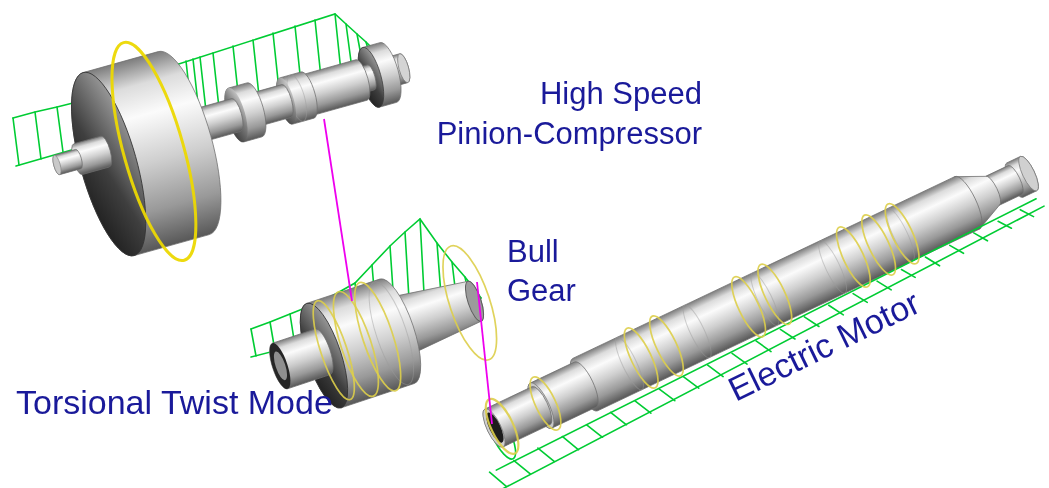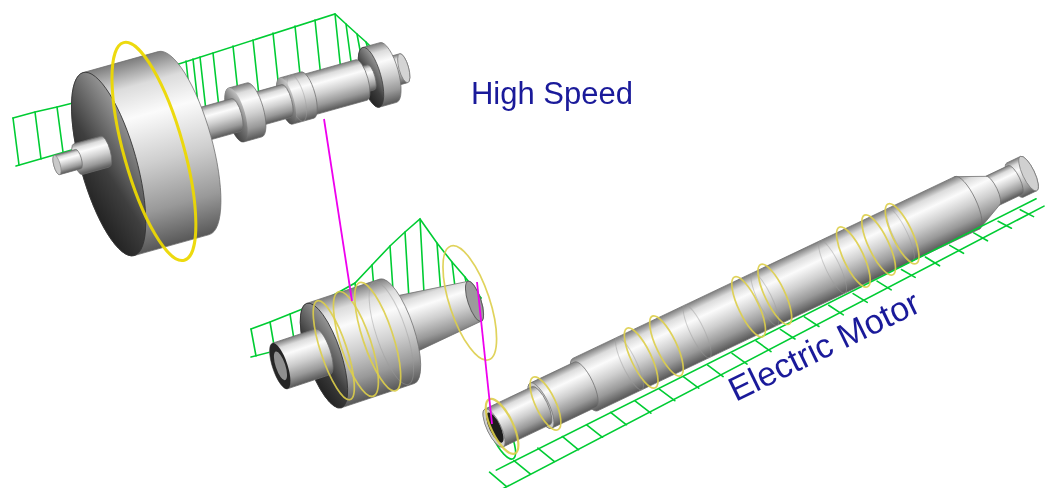--- a/index.html
+++ b/index.html
@@ -10,21 +10,21 @@
     overflow:hidden;
     font-family:"Liberation Sans", sans-serif;
   }
   .stage svg{position:absolute;left:0;top:0;}
   .lbl{
     position:absolute;
     color:var(--navy,#1a1a9a);
     font-family:"Liberation Sans", sans-serif;
     white-space:nowrap;
   }
-  .lbl-pinion{left:402px;top:74px;width:300px;text-align:center;font-size:31px;line-height:40px;}
+  .lbl-pinion{left:402px;top:74px;width:300px;text-align:right;font-size:31px;line-height:40px;}
   .lbl-bull{left:507px;top:232px;font-size:31px;line-height:39px;}
   .lbl-mode{left:16px;top:380px;font-size:34px;line-height:44px;}
   .lbl-motor{left:824px;top:346px;font-size:34px;transform:translate(-50%,-50%) rotate(-26deg);}
   .g-line{stroke:var(--green,#00cc33);stroke-width:1.6;fill:none;stroke-linecap:round;}
   .y-ring{stroke:var(--yellow,#ddce4a);stroke-width:1.7;fill:none;opacity:.9;}
   .y-ring-strong{stroke:var(--yellow2,#ecd802);stroke-width:3;fill:none;opacity:.95;}
   .m-line{stroke:var(--magenta,#ee00ee);stroke-width:1.8;fill:none;}
   .cyl{fill:url(#cylGrad);stroke:#6e6e6e;stroke-width:.7;}
   .seam{fill:none;stroke:#9b9b9b;stroke-width:1;opacity:.45;}
 </style>
@@ -153,23 +153,29 @@
     <ellipse class="y-ring" cx="426" cy="0" rx="10" ry="33"></ellipse>
     <ellipse class="y-ring" cx="452" cy="0" rx="10" ry="33"></ellipse>
   </g>
 
   <path class="m-line" d="M324,119 L352,301"></path>
   <path class="m-line" d="M477,282 L492,424"></path>
 </svg>
 
 <div class="lbl lbl-pinion">
   <div>High Speed</div>
+  <div>Pinion-Compressor</div>
 </div>
 
+<div class="lbl lbl-bull">
+  <div>Bull</div>
+  <div>Gear</div>
+</div>
 
 <div class="lbl lbl-mode">
+  <div>Torsional Twist Mode</div>
 </div>
 
 <div class="lbl lbl-motor">
   <span>Electric Motor</span>
 </div>
 
 </div>
 
 </body></html>

